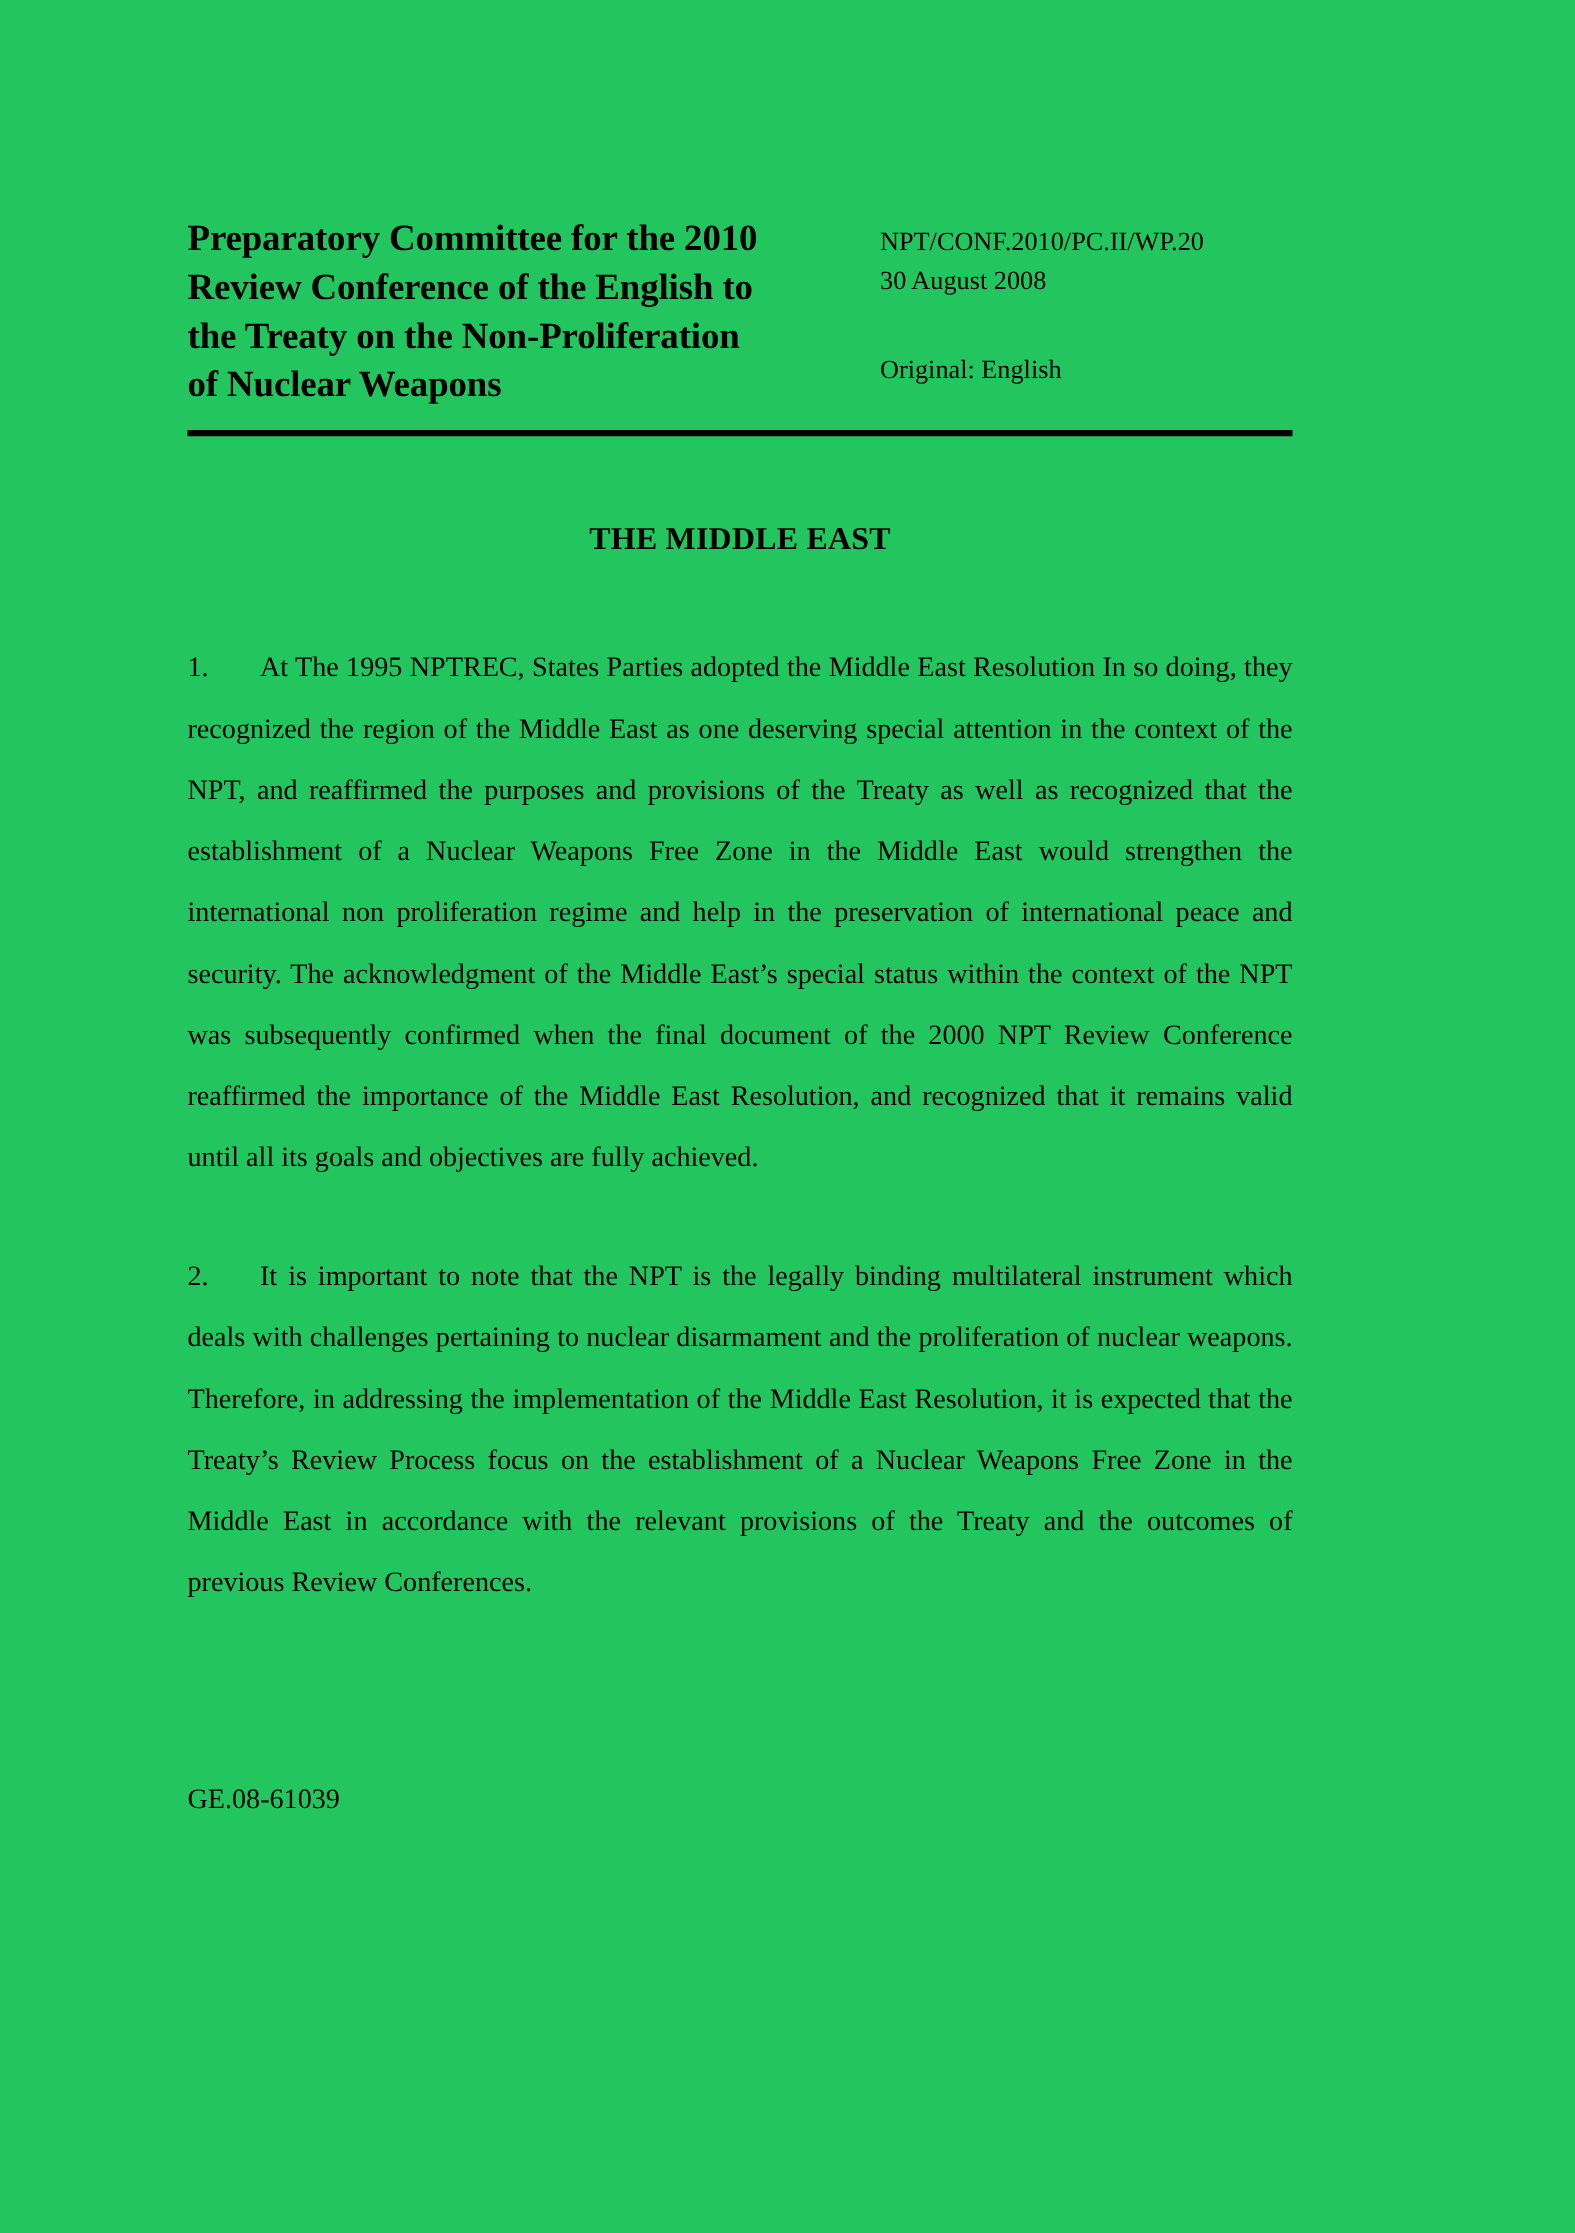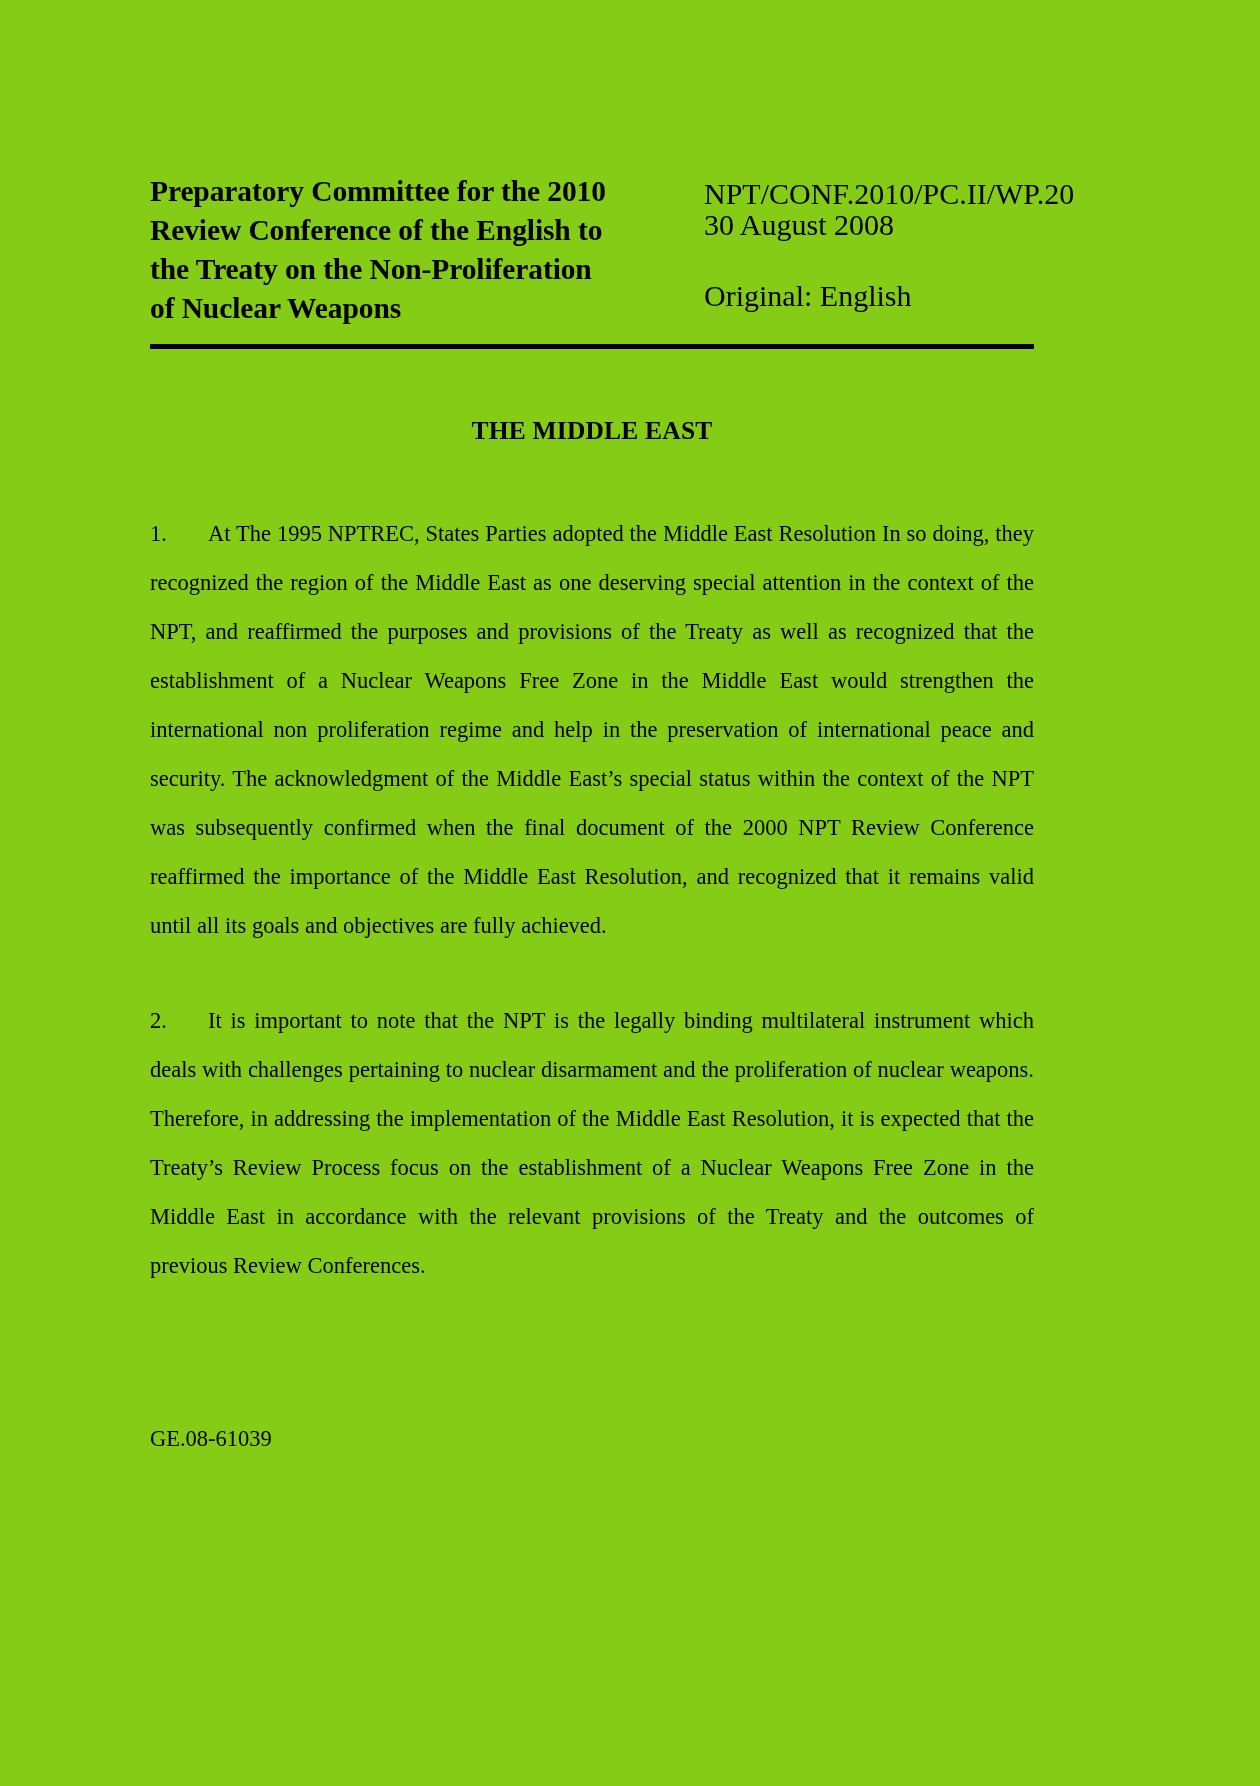--- a/index.html
+++ b/index.html
@@ -6,21 +6,21 @@
     margin: 0;
     padding: 0;
     background: #ffffff;
   }
 
   .page {
     position: relative;
     width: 1260px;
     height: 1786px;
     margin: 0 auto;
-    background: #84cc16;
+    background: #22c55e;
     font-family: "Liberation Serif", "DejaVu Serif", serif;
     color: #000000;
     box-sizing: border-box;
     overflow: hidden;
   }
 
   .content {
     position: absolute;
     left: 150px;
     top: 0;
@@ -46,21 +46,21 @@
   }
 
   .masthead-title .line {
     display: block;
     white-space: nowrap;
   }
 
   .masthead-meta {
     width: 330px;
     padding-top: 6px;
-    font-size: 30px;
+    font-size: 21px;
     line-height: 31px;
   }
 
   .masthead-meta .symbol,
   .masthead-meta .date {
     display: block;
     white-space: nowrap;
   }
 
   .masthead-meta .original {

